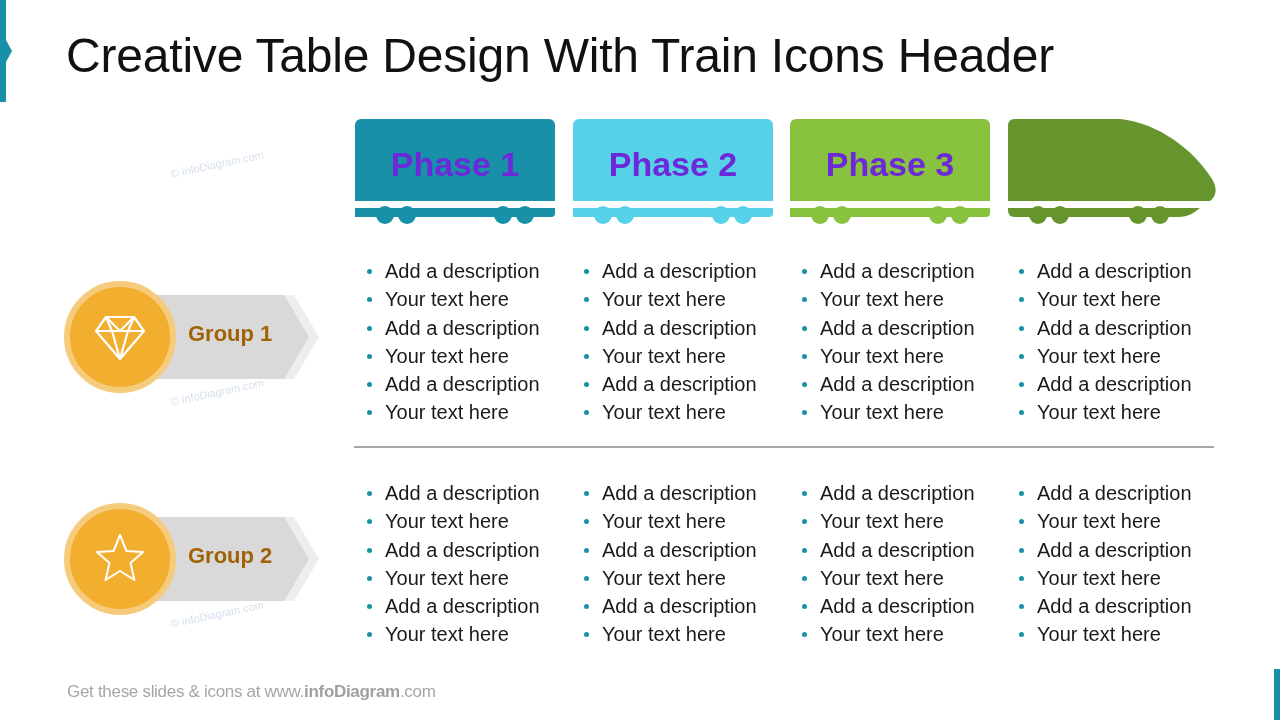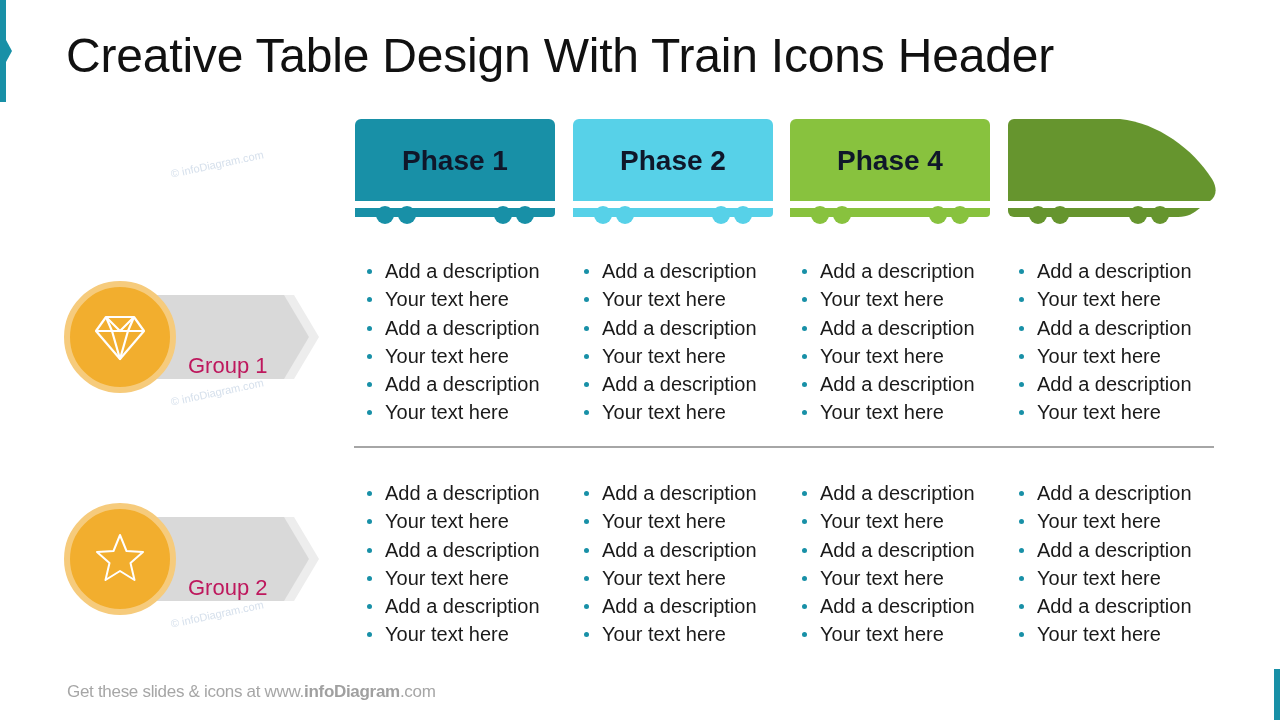--- a/index.html
+++ b/index.html
@@ -11,28 +11,28 @@
       border-top: 11px solid transparent; border-bottom: 11px solid transparent; border-left: 6px solid #1890A7; }
     .accent-bar-right { position: absolute; right: 0; top: 669px; width: 6px; height: 51px; background: #1890A7; }
 
     .title { position: absolute; left: 66px; top: 28px; font-size: 48px; font-weight: 400; color: #111; letter-spacing: -0.2px; }
 
     .watermark { position: absolute; font-size: 11px; color: #d6e0ec; transform: rotate(-12deg); white-space: nowrap; }
 
     .car { position: absolute; top: 119px; width: 200px; height: 106px; }
     .car svg { position: absolute; left: 0; top: 0; }
     .car-label { position: absolute; left: 0; top: 26px; width: 200px; text-align: center;
-      color: #0f172a; font-weight: 700; font-size: 28px; }
+      color: #6d28d9; font-weight: 700; font-size: 34px; }
 
     .group { position: absolute; left: 64px; width: 260px; height: 112px; }
     .group .arrow { position: absolute; left: 80px; top: 12px; }
     .group .circle { position: absolute; left: 0; top: 0; width: 112px; height: 112px; border-radius: 50%;
       background: #F2AE2E; border: 6px solid #F6CB7C; }
     .group .circle svg { position: absolute; left: 22px; top: 22px; }
-    .group-label { position: absolute; left: 124px; top: 40px; font-size: 22px; font-weight: 400; color: #be185d; margin-top: 32px; }
+    .group-label { position: absolute; left: 124px; top: 40px; font-size: 22px; font-weight: 700; color: #a16207; }
 
     .col { position: absolute; width: 200px; list-style: none; }
     .col li { position: relative; font-size: 20px; line-height: 28.3px; padding-left: 30px; color: #1a1a1a; }
     .col li::before { content: ""; position: absolute; left: 12px; top: 12px; width: 5px; height: 5px;
       border-radius: 50%; background: #1890A7; }
 
     .divider { position: absolute; left: 354px; top: 446px; width: 860px; height: 2px; background: #a6a6a6; }
 
     .footer { position: absolute; left: 67px; top: 682px; font-size: 17px; color: #a6a6a6; letter-spacing: -0.3px; }
     .footer b { font-weight: 700; color: #a0a0a0; }
@@ -77,21 +77,21 @@
 
   <div class="car" style="left:790px;">
     <svg width="200" height="106">
       <path d="M6 0 H194 A6 6 0 0 1 200 6 V82 H0 V6 A6 6 0 0 1 6 0 Z" fill="#88C23E"></path>
       <path d="M0 89 H200 V94 A4 4 0 0 1 196 98 H0 V89 Z" fill="#88C23E"></path>
       <circle cx="30" cy="96" r="9" fill="#88C23E"></circle>
         <circle cx="52" cy="96" r="9" fill="#88C23E"></circle>
       <circle cx="148" cy="96" r="9" fill="#88C23E"></circle>
         <circle cx="170" cy="96" r="9" fill="#88C23E"></circle>
     </svg>
-    <div class="car-label">Phase 4</div>
+    <div class="car-label">Phase 3</div>
   </div>
 
   <div class="car" style="left:1008px;width:210px;">
     <svg width="210" height="106">
       <path d="M6 0 H112 C150 4 185 30 204 60 C210 70 208 78 202 82 H0 V6 A6 6 0 0 1 6 0 Z" fill="#66952E"></path>
       <path d="M0 89 H192 C186 94 180 98 170 98 H6 A6 6 0 0 1 0 92 Z" fill="#66952E"></path>
       <circle cx="30" cy="96" r="9" fill="#66952E"></circle>
         <circle cx="52" cy="96" r="9" fill="#66952E"></circle>
       <circle cx="130" cy="96" r="9" fill="#66952E"></circle>
         <circle cx="152" cy="96" r="9" fill="#66952E"></circle>

